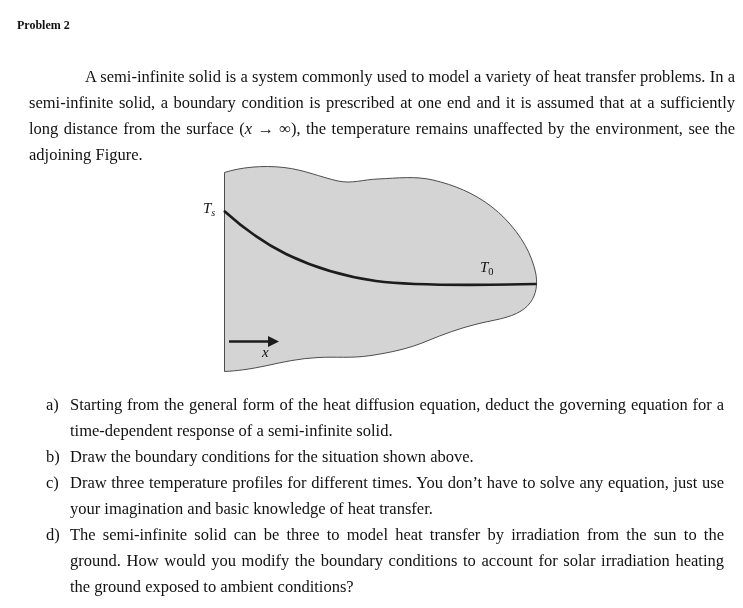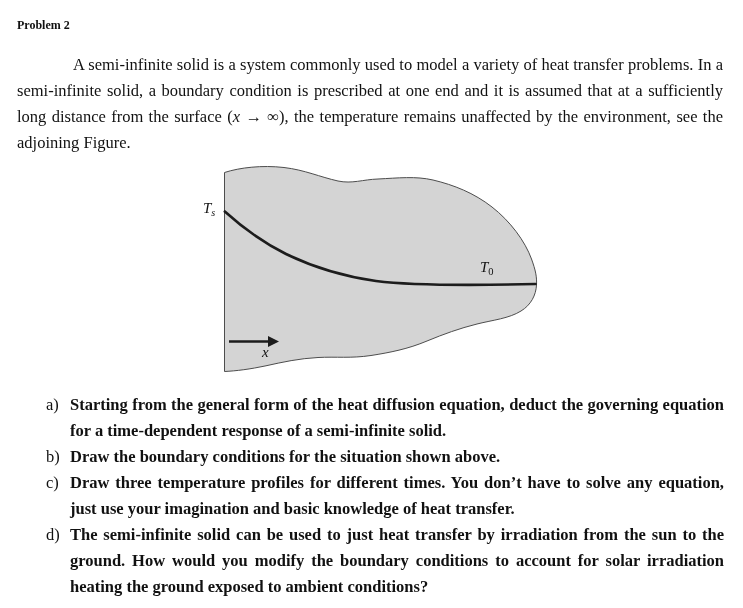--- a/index.html
+++ b/index.html
@@ -19,21 +19,21 @@
     margin: 0;
     font-size: 12px;
     font-weight: bold;
     line-height: 26px;
   }
   .intro {
     position: absolute;
     left: 17px;
     top: 52px;
     width: 706px;
-    margin: 0;
+    margin: 12px;
     font-size: 16.5px;
     line-height: 26px;
     text-align: justify;
     text-indent: 56px;
   }
   .intro i { font-style: italic; }
   .figure-wrap {
     position: absolute;
     left: 190px;
     top: 158px;
@@ -52,21 +52,21 @@
   .tasks {
     position: absolute;
     left: 46px;
     top: 392px;
     width: 678px;
     font-size: 16.5px;
     line-height: 26px;
   }
   .task { display: flex; }
   .task .marker { width: 24px; flex: none; }
-  .task .task-text { flex: 1; text-align: justify; font-weight: bold; }
+  .task .task-text { flex: 1; text-align: justify; }
 </style>
 </head>
 <body>
 
 <div class="page">
 
   <h1 class="title">Problem 2</h1>
 
   <p class="intro"><span>A semi-infinite solid is a system commonly used to model a variety of heat transfer problems. In a semi-infinite solid, a boundary condition is prescribed at one end and it is assumed that at a sufficiently long distance from the surface (</span><i>x</i><span> → ∞), the temperature remains unaffected by the environment, see the adjoining Figure.</span></p>
 
@@ -113,17 +113,17 @@
     <div class="task">
       <span class="marker">b)</span>
       <div class="task-text">Draw the boundary conditions for the situation shown above.</div>
     </div>
     <div class="task">
       <span class="marker">c)</span>
       <div class="task-text">Draw three temperature profiles for different times. You don’t have to solve any equation, just use your imagination and basic knowledge of heat transfer.</div>
     </div>
     <div class="task">
       <span class="marker">d)</span>
-      <div class="task-text">The semi-infinite solid can be used to just heat transfer by irradiation from the sun to the ground. How would you modify the boundary conditions to account for solar irradiation heating the ground exposed to ambient conditions?</div>
+      <div class="task-text">The semi-infinite solid can be three to model heat transfer by irradiation from the sun to the ground. How would you modify the boundary conditions to account for solar irradiation heating the ground exposed to ambient conditions?</div>
     </div>
   </div>
 
 </div>
 
 </body></html>

